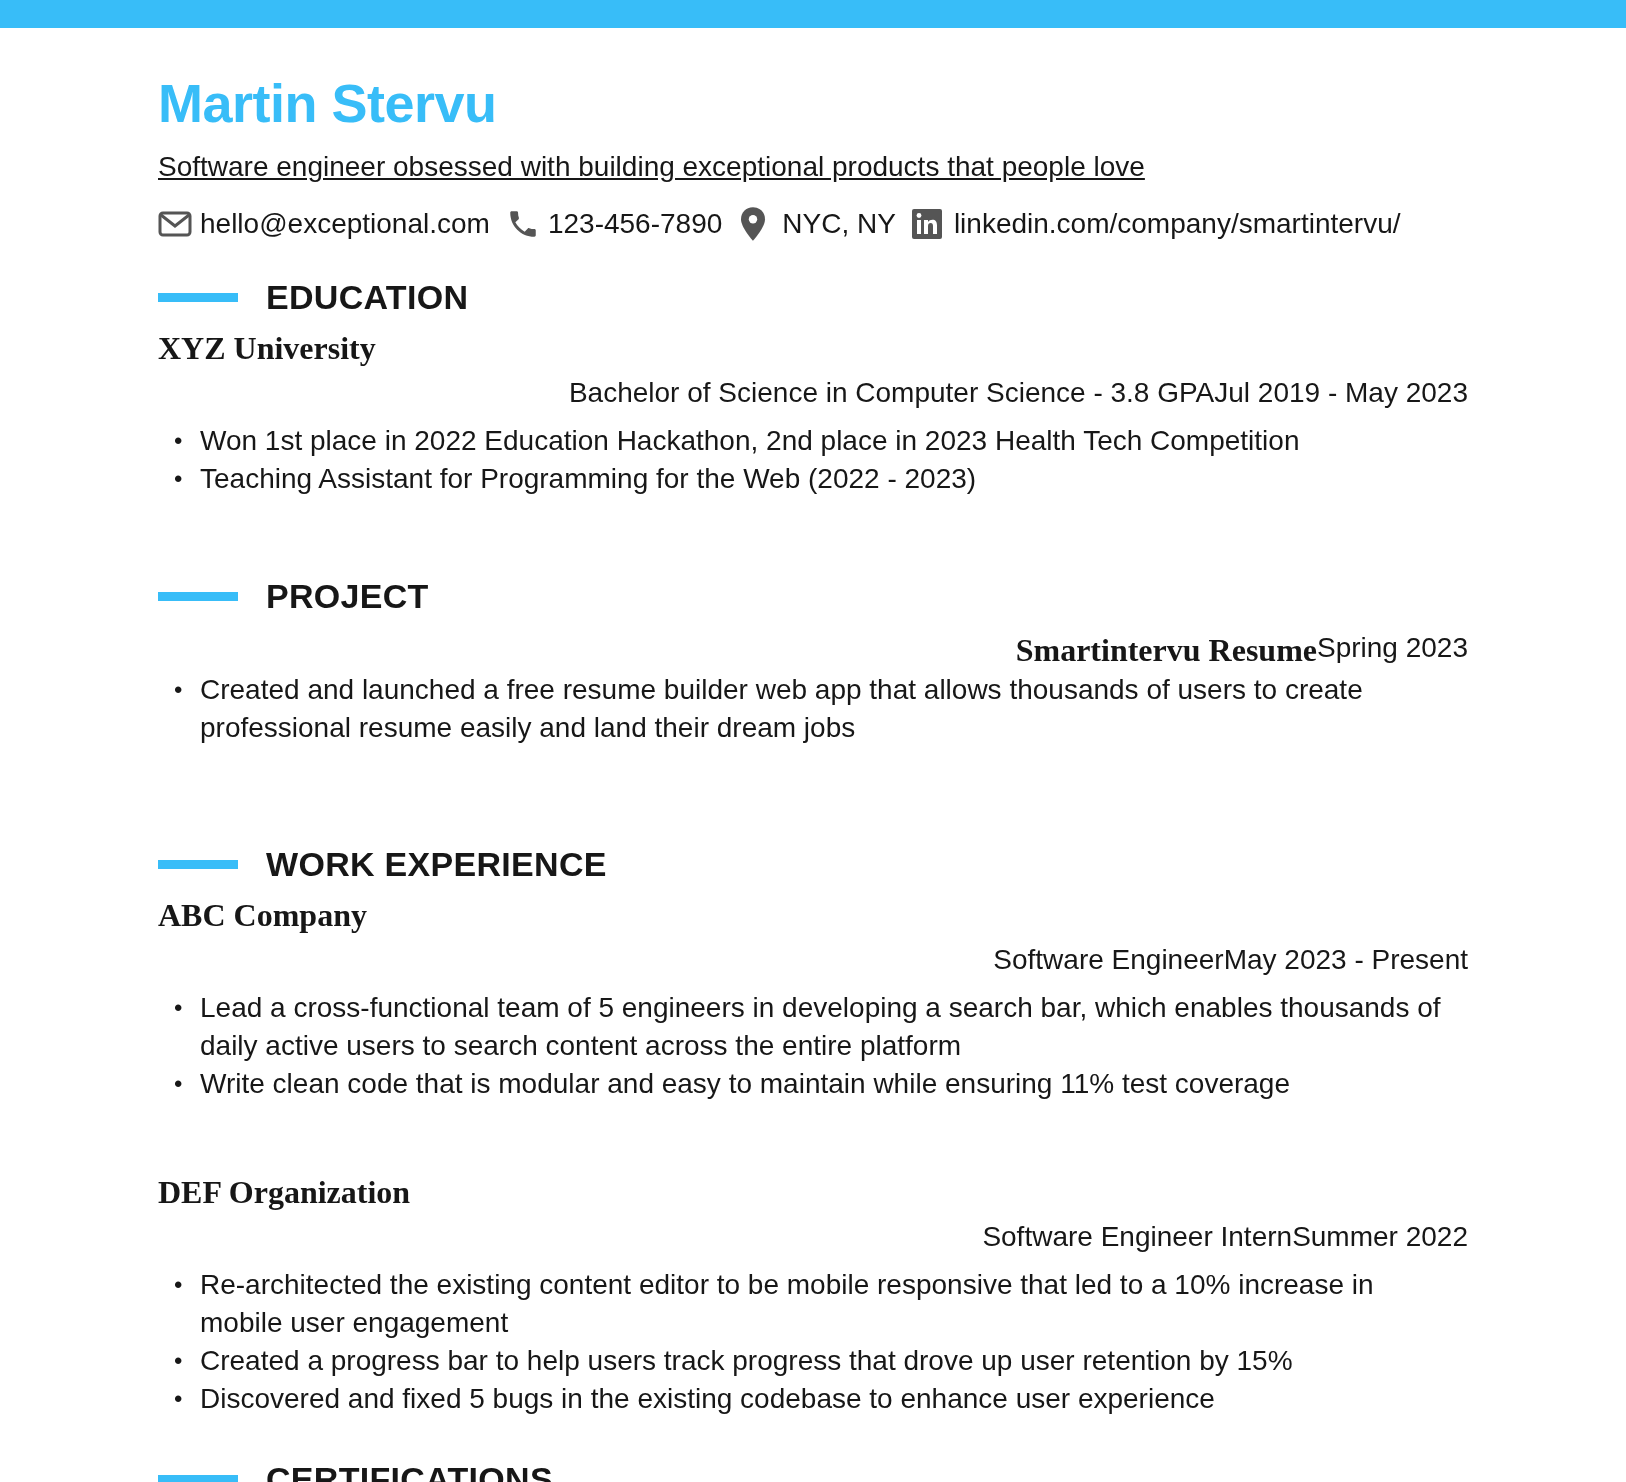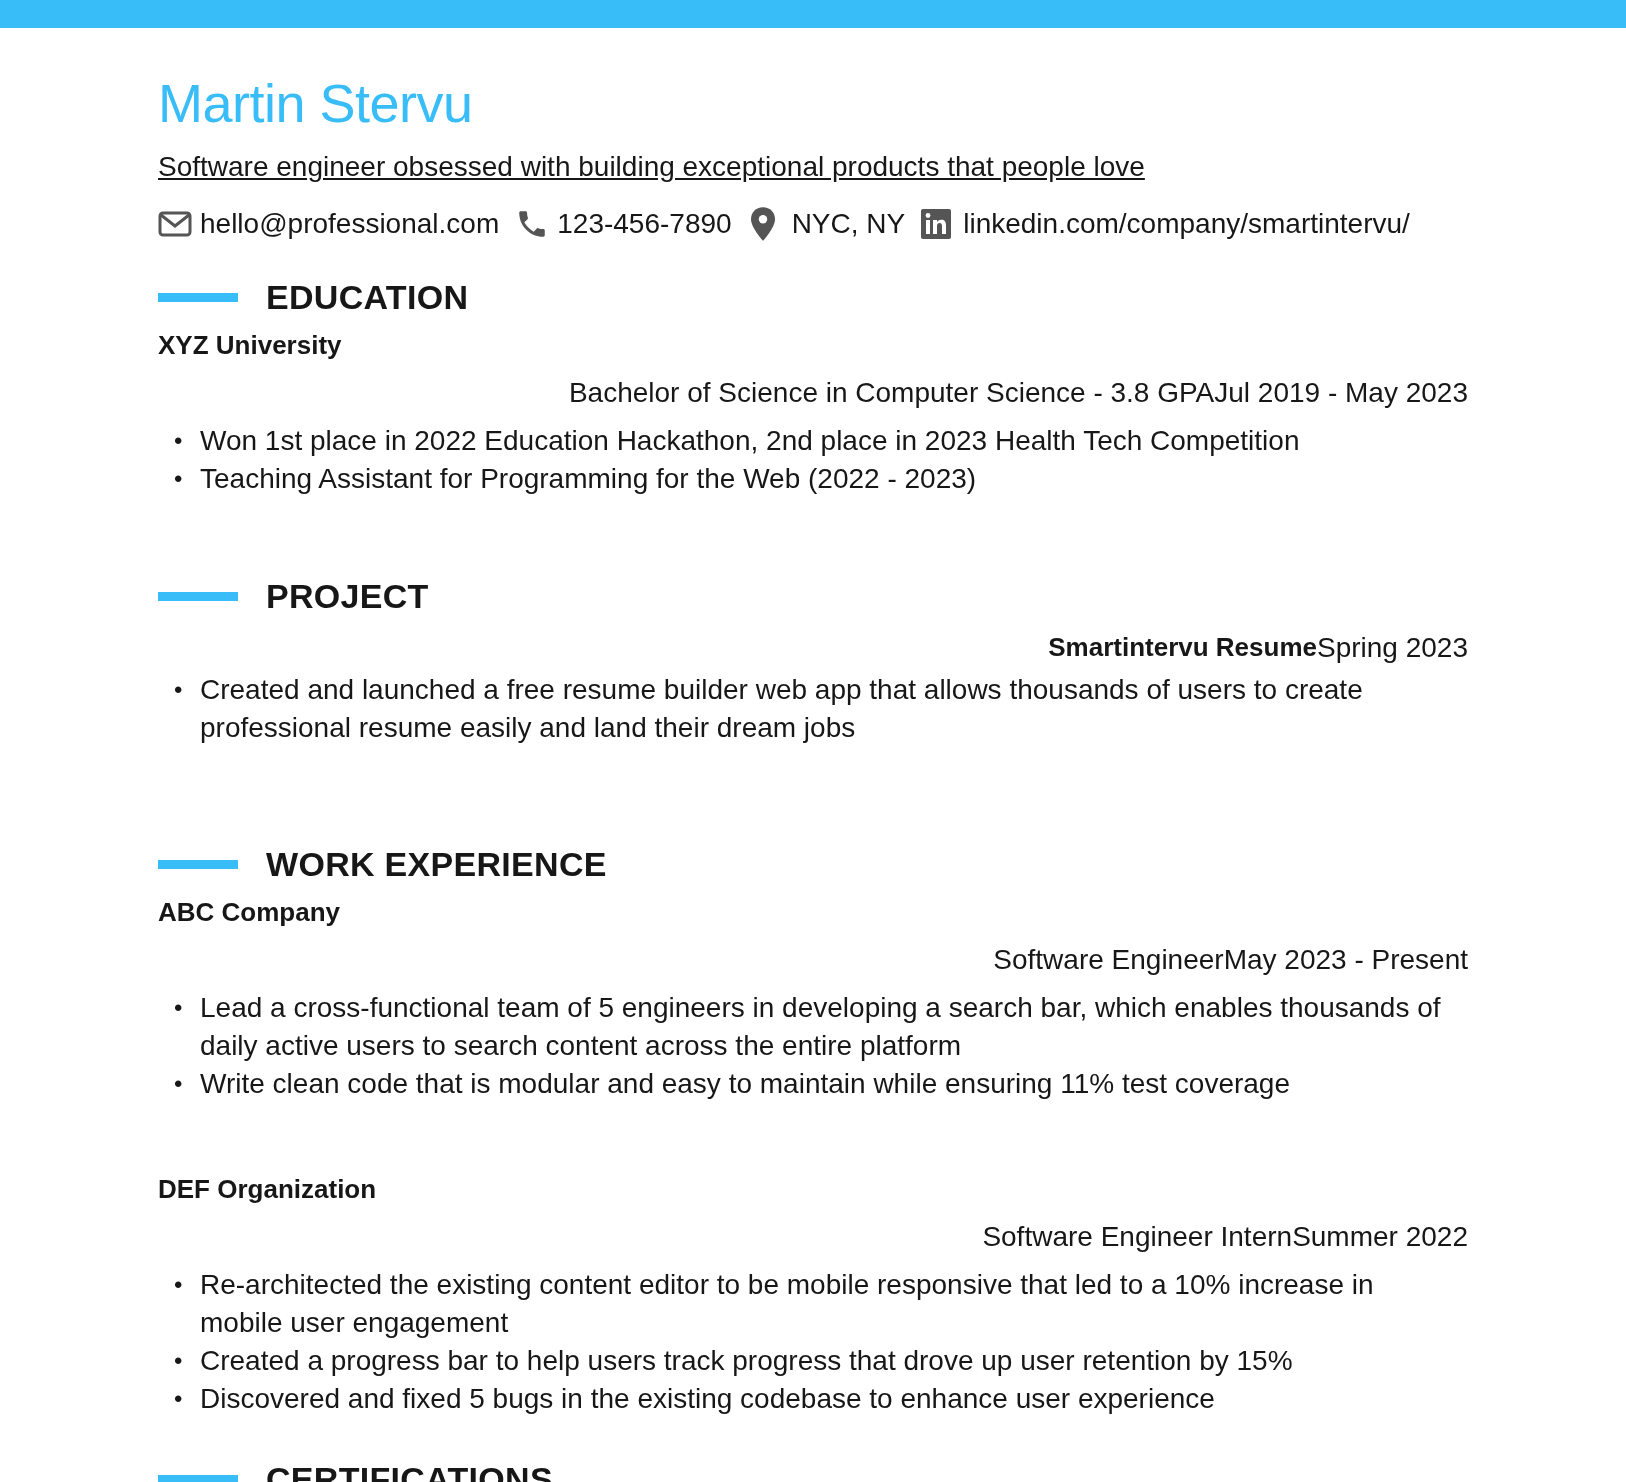--- a/index.html
+++ b/index.html
@@ -6,29 +6,29 @@
   body {
     width: 1626px; height: 1482px; overflow: hidden;
     background: #ffffff;
     font-family: "Liberation Sans", "DejaVu Sans", sans-serif;
     color: #171717;
     position: relative;
   }
   .topbar { position: absolute; left: 0; top: 0; width: 1626px; height: 28px; background: #38bdf8; }
   .page { position: absolute; left: 158px; top: 0; width: 1310px; }
   .abs { position: absolute; left: 0; white-space: nowrap; }
-  .name { top: 72px; font-size: 54px; font-weight: normal; color: #38bdf8; letter-spacing: -0.5px; }
+  .name { top: 72px; font-size: 54px; font-weight: bold; color: #38bdf8; letter-spacing: -0.5px; }
   .tagline { top: 151px; font-size: 28px; color: #171717; text-decoration: underline; }
   .contacts { top: 206px; font-size: 28px; display: flex; align-items: center; color: #171717; }
   .contacts .item { display: flex; align-items: center; margin-right: 16px; }
   .contacts svg { display: block; margin-right: 8px; }
   .sec { display: flex; align-items: center; }
   .sec .bar { width: 80px; height: 9px; background: #38bdf8; margin-right: 28px; }
   .sec .title { font-size: 34px; font-weight: bold; letter-spacing: 0.3px; color: #171717; }
-  .org { font-size: 26px; font-weight: bold; }
+  .org { font-size: 32px; font-weight: bold; font-family: Liberation Serif, serif; }
   .row { width: 1310px; display: flex; justify-content: flex-end; font-size: 28px; }
   .bullets { margin: 0; padding: 0; list-style: none; width: 1310px; }
   .bullets li { position: relative; padding-left: 42px; font-size: 28px; line-height: 38px; white-space: normal; }
   .bullets li::before { content: "•"; position: absolute; left: 16px; top: 0; font-size: 24px; }
 </style>
 </head>
 <body>
 
 <div class="topbar"></div>
 
@@ -38,21 +38,21 @@
   <div class="abs tagline">Software engineer obsessed with building exceptional products that people love</div>
 
   <div class="abs contacts">
     <div class="item">
       <span>
         <svg width="34" height="26" viewBox="0 0 34 26">
             <rect x="2" y="2" width="30" height="22" rx="3" fill="none" stroke="#555" stroke-width="3"></rect>
             <path d="M3 4 L17 15 L31 4" fill="none" stroke="#555" stroke-width="3"></path>
           </svg>
       </span>
-      <span>hello@professional.com</span>
+      <span>hello@exceptional.com</span>
     </div>
     <div class="item">
       <span>
         <svg width="34" height="34" viewBox="0 0 24 24">
             <path fill="#555" d="M6.6 10.8c1.4 2.8 3.8 5.1 6.6 6.6l2.2-2.2c.3-.3.7-.4 1-.2 1.1.4 2.3.6 3.6.6.6 0 1 .4 1 1V20c0 .6-.4 1-1 1C10.6 21 3 13.4 3 4c0-.6.4-1 1-1h3.5c.6 0 1 .4 1 1 0 1.3.2 2.5.6 3.6.1.3 0 .7-.2 1L6.6 10.8z"></path>
           </svg>
       </span>
       <span>123-456-7890</span>
     </div>
     <div class="item">

